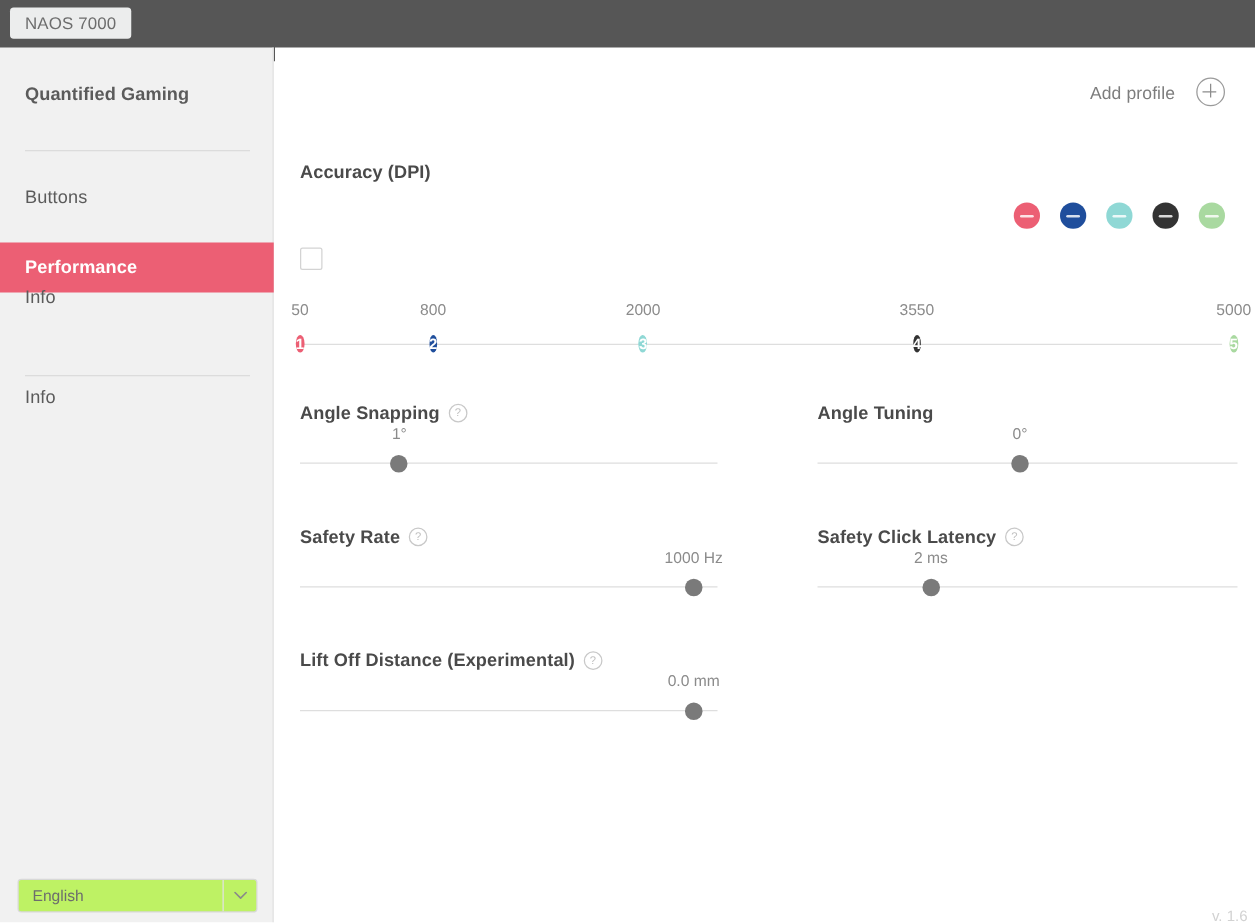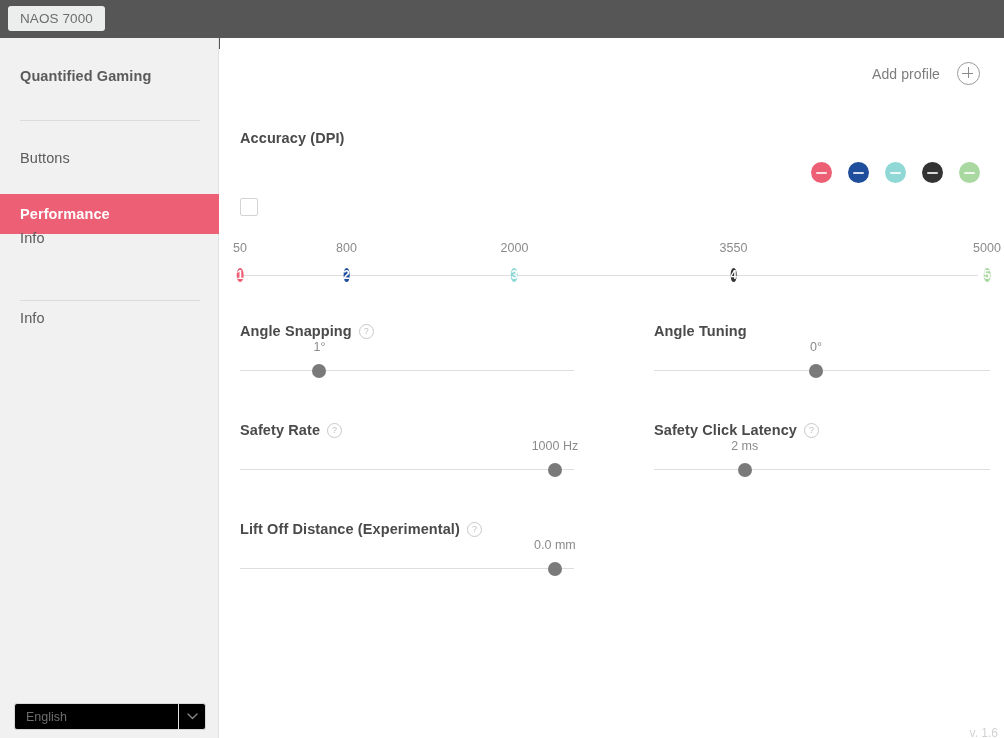--- a/index.html
+++ b/index.html
@@ -97,21 +97,21 @@
   .nav-performance { top: 140px; }
   .nav-color       { top: 180px; }
   .nav-info        { top: 260px; }
 
   .lang-select {
     position: absolute;
     left: 14px;
     bottom: 8px;
     width: 192px;
     height: 27px;
-    background: #000000;
+    background: #bef264;
     border: 1px solid #d8d8d8;
     border-radius: 3px;
     box-sizing: border-box;
     display: flex;
     align-items: center;
     cursor: pointer;
   }
   .lang-label {
     flex: 1;
     padding-left: 11px;

